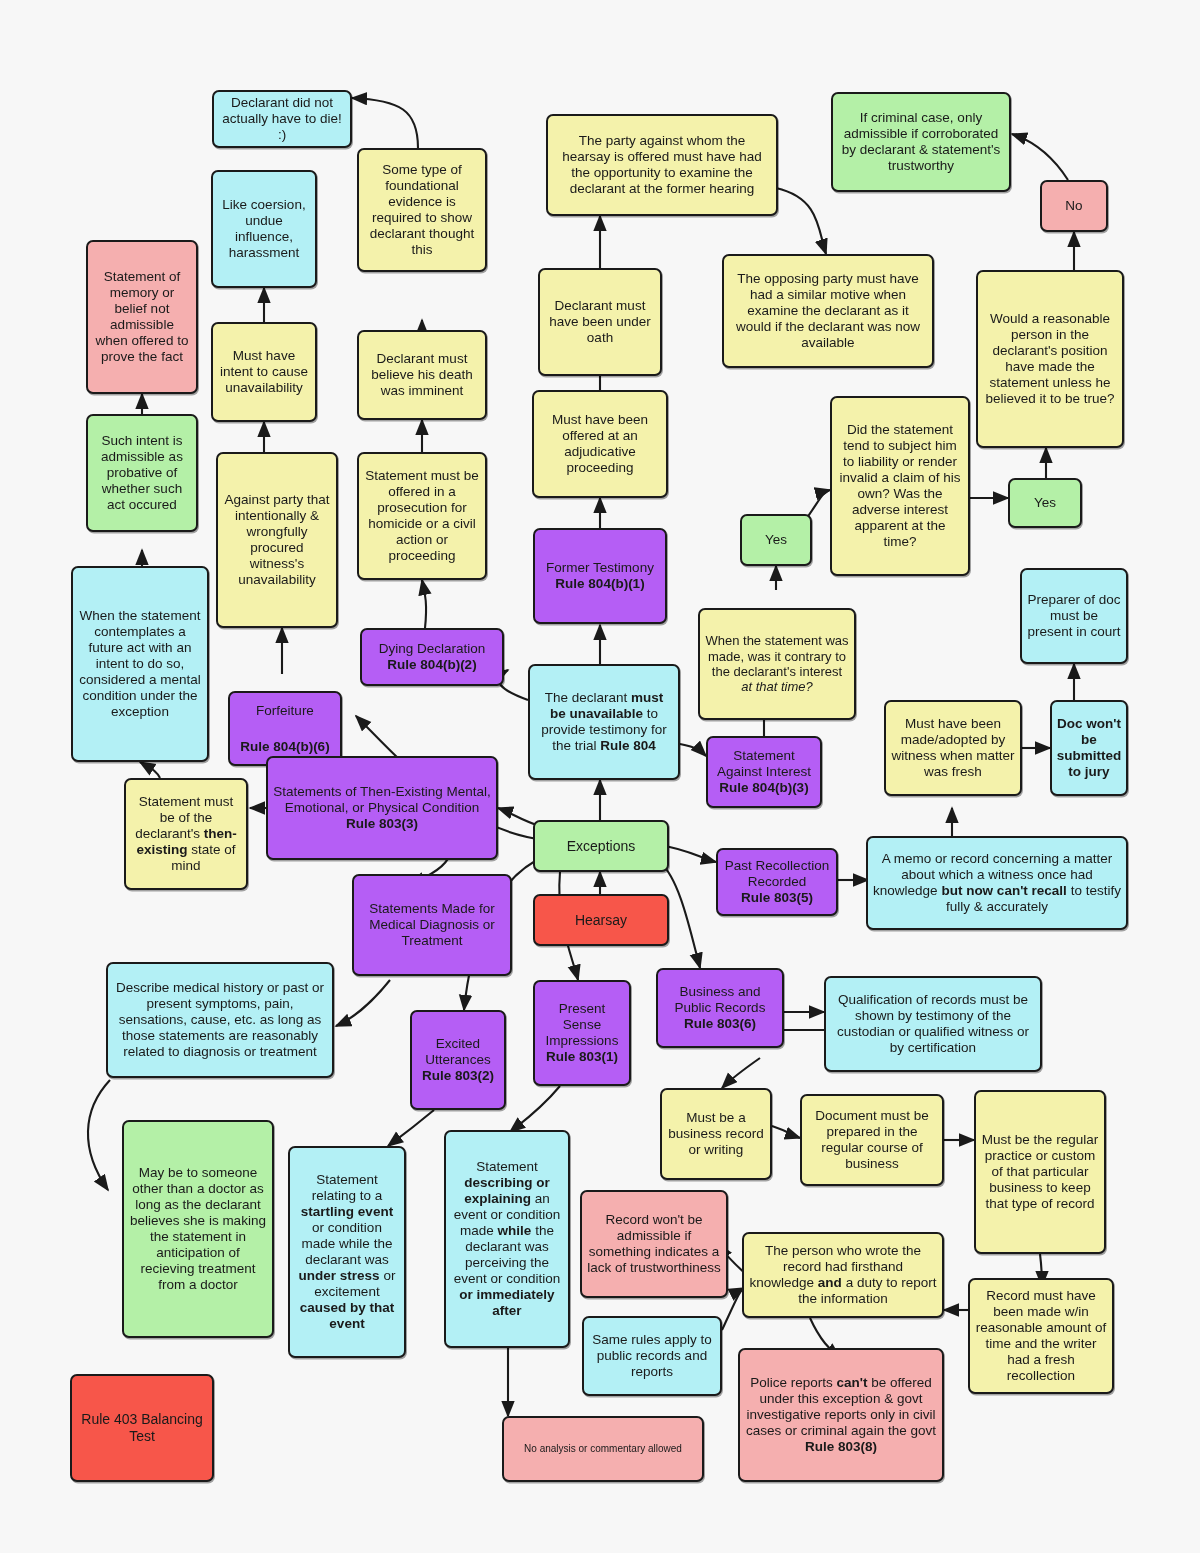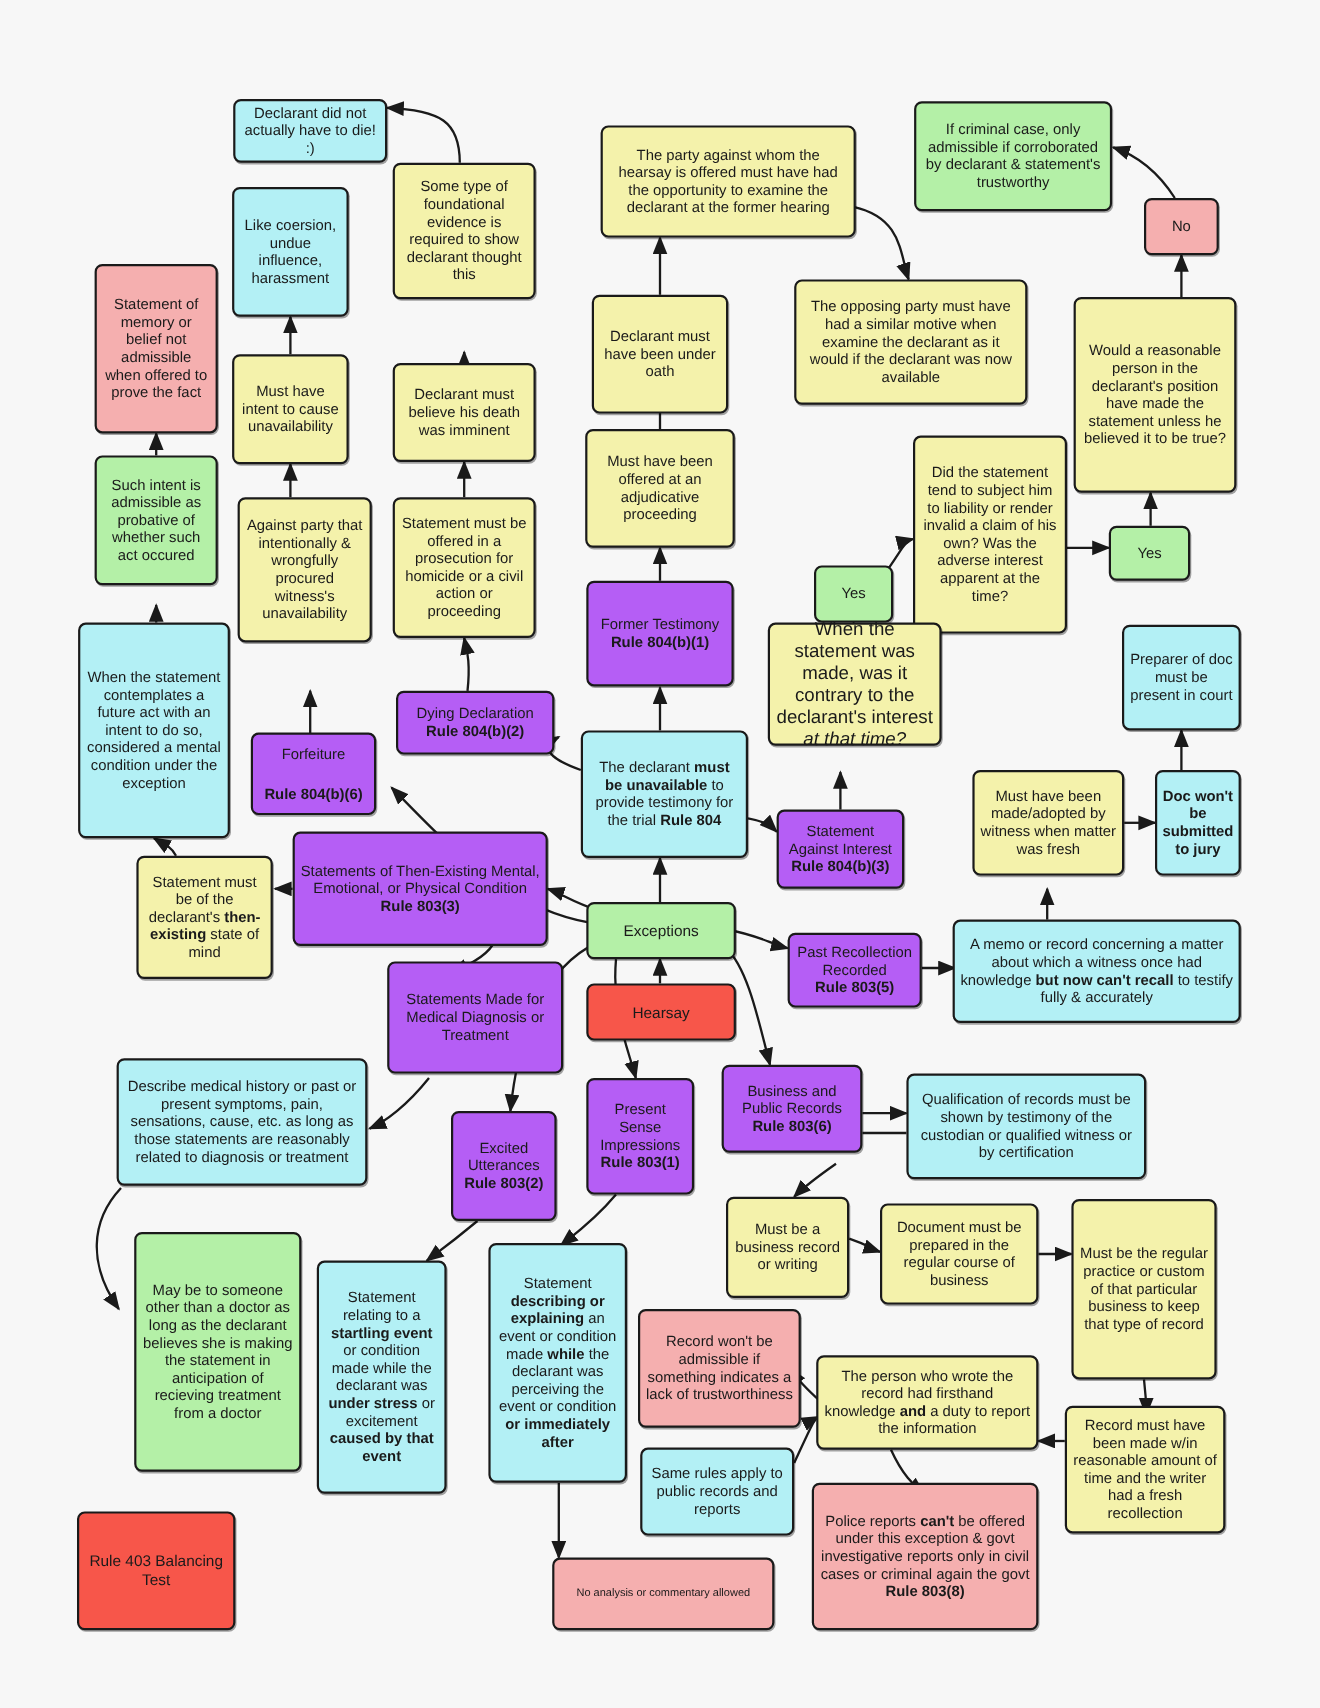--- a/index.html
+++ b/index.html
@@ -191,51 +191,51 @@
   <div class="node c-yellow" style="left:357px; top:330px; width:130px; height:90px; font-size:13.5px;">Declarant must believe his death was imminent</div>
 
   <div class="node c-yellow" style="left:538px; top:268px; width:124px; height:108px; font-size:13.5px;">Declarant must have been under oath</div>
 
   <div class="node c-yellow" style="left:722px; top:254px; width:212px; height:114px; font-size:13.5px;">The opposing party must have had a similar motive when examine the declarant as it would if the declarant was now available</div>
 
   <div class="node c-yellow" style="left:976px; top:270px; width:148px; height:178px; font-size:13.5px;">Would a reasonable person in the declarant's position have made the statement unless he believed it to be true?</div>
 
   <div class="node c-green" style="left:86px; top:414px; width:112px; height:118px; font-size:13.5px;">Such intent is admissible as probative of whether such act occured</div>
 
-  <div class="node c-yellow" style="left:216px; top:452px; width:122px; height:132px; font-size:13.5px;">Against party that intentionally &amp; wrongfully procured witness's unavailability</div>
+  <div class="node c-yellow" style="left:216px; top:452px; width:122px; height:176px; font-size:13.5px;">Against party that intentionally &amp; wrongfully procured witness's unavailability</div>
 
   <div class="node c-yellow" style="left:357px; top:452px; width:130px; height:128px; font-size:13.5px;">Statement must be offered in a prosecution for homicide or a civil action or proceeding</div>
 
   <div class="node c-yellow" style="left:532px; top:390px; width:136px; height:108px; font-size:13.5px;">Must have been offered at an adjudicative proceeding</div>
 
   <div class="node c-yellow" style="left:830px; top:396px; width:140px; height:180px; font-size:13.5px;">Did the statement tend to subject him to liability or render invalid a claim of his own? Was the adverse interest apparent at the time?</div>
 
   <div class="node c-green" style="left:1008px; top:478px; width:74px; height:50px; font-size:13.5px;">Yes</div>
 
   <div class="node c-green" style="left:740px; top:514px; width:72px; height:52px; font-size:13.5px;">Yes</div>
 
   <div class="node c-purple" style="left:533px; top:528px; width:134px; height:96px; font-size:13.5px; flex-direction:column;">
     <span class="t">Former Testimony</span>
     <span class="t"><b>Rule 804(b)(1)</b></span>
   </div>
 
   <div class="node c-cyan" style="left:1020px; top:568px; width:108px; height:96px; font-size:13.5px;">Preparer of doc must be present in court</div>
 
-  <div class="node c-yellow" style="left:698px; top:566px; width:158px; height:112px; font-size:17px; flex-direction:column;justify-content:center;">
+  <div class="node c-yellow" style="left:698px; top:608px; width:158px; height:112px; font-size:13px; flex-direction:column;justify-content:center;">
     <span class="t">When the statement was made, was it contrary to the declarant's interest <i>at that time?</i></span>
   </div>
 
   <div class="node c-cyan" style="left:71px; top:566px; width:138px; height:196px; font-size:13.5px;">When the statement contemplates a future act with an intent to do so, considered a mental condition under the exception</div>
 
   <div class="node c-purple" style="left:360px; top:628px; width:144px; height:58px; font-size:13.5px; flex-direction:column;">
     <span class="t">Dying Declaration</span>
     <span class="t"><b>Rule 804(b)(2)</b></span>
   </div>
 
-  <div class="node c-purple" style="left:228px; top:666px; width:114px; height:75px; font-size:13.5px; flex-direction:column;gap:20px;">
+  <div class="node c-purple" style="left:228px; top:691px; width:114px; height:75px; font-size:13.5px; flex-direction:column;gap:20px;">
     <span class="t">Forfeiture</span>
     <span class="t"><b>Rule 804(b)(6)</b></span>
   </div>
 
   <div class="node c-cyan" style="left:528px; top:664px; width:152px; height:116px; font-size:13.5px; flex-direction:column;">
     <span class="t">The declarant <b>must be unavailable</b> to provide testimony for the trial <b>Rule 804</b></span>
   </div>
 
   <div class="node c-purple" style="left:706px; top:736px; width:116px; height:72px; font-size:13.5px; flex-direction:column;">
     <span class="t">Statement Against Interest</span>

